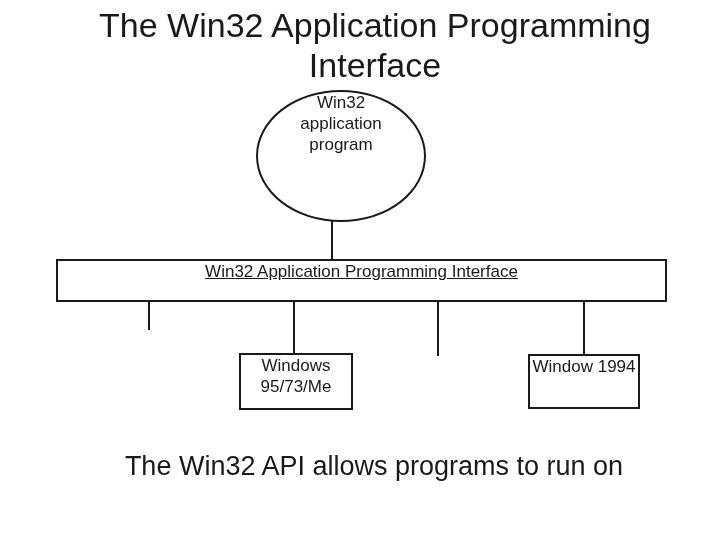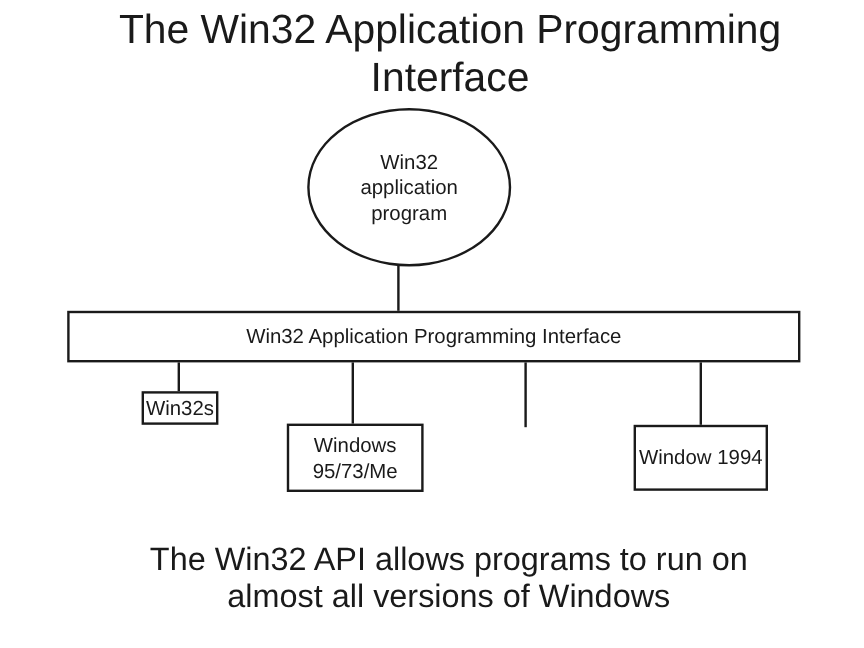--- a/index.html
+++ b/index.html
@@ -28,36 +28,36 @@
     font-size: 27px;
     line-height: 31px;
     font-weight: 400;
   }
   .node {
     position: absolute;
     box-sizing: border-box;
     background: #ffffff;
     border: 2px solid #1a1a1a;
     display: flex;
-    align-items: center;
+    align-items: flex-start;
     justify-content: center;
     text-align: center;
     font-size: 17px;
     line-height: 21px;
     z-index: 2;
   }
   .node .label { white-space: pre-line; }
   .ellipse {
     left: 256px; top: 90px;
     width: 170px; height: 132px;
     border-radius: 50%;
   }
   .api-bar {
     left: 56px; top: 259px;
-    width: 611px; height: 43px;
+    width: 611px; height: 43px; text-decoration: underline;
   }
   .win32s-box {
     left: 118px; top: 326px;
     width: 64px; height: 28px;
     z-index: 3;
   }
   .box-win3x   { left: 95px;  top: 353px; width: 113px; height: 56px; }
   .box-win9x   { left: 239px; top: 353px; width: 114px; height: 57px; }
   .box-winnt   { left: 383px; top: 354px; width: 114px; height: 55px; }
   .box-win2000 { left: 528px; top: 354px; width: 112px; height: 55px; }
@@ -92,30 +92,26 @@
   <div class="node ellipse">
     <span class="label">Win32
 application
 program</span>
   </div>
 
   <div class="node api-bar">
     <span class="label">Win32 Application Programming Interface</span>
   </div>
 
-  <div class="node win32s-box">
-    <span class="label">Win32s</span>
-  </div>
 
   <div class="node box-win9x">
     <span class="label">Windows
 95/73/Me</span>
   </div>
   <div class="node box-win2000">
     <span class="label">Window 1994</span>
   </div>
 
   <div class="caption">
     <div>The Win32 API allows programs to run on</div>
-    <div>almost all versions of Windows</div>
   </div>
 
 </div>
 
 </body></html>

